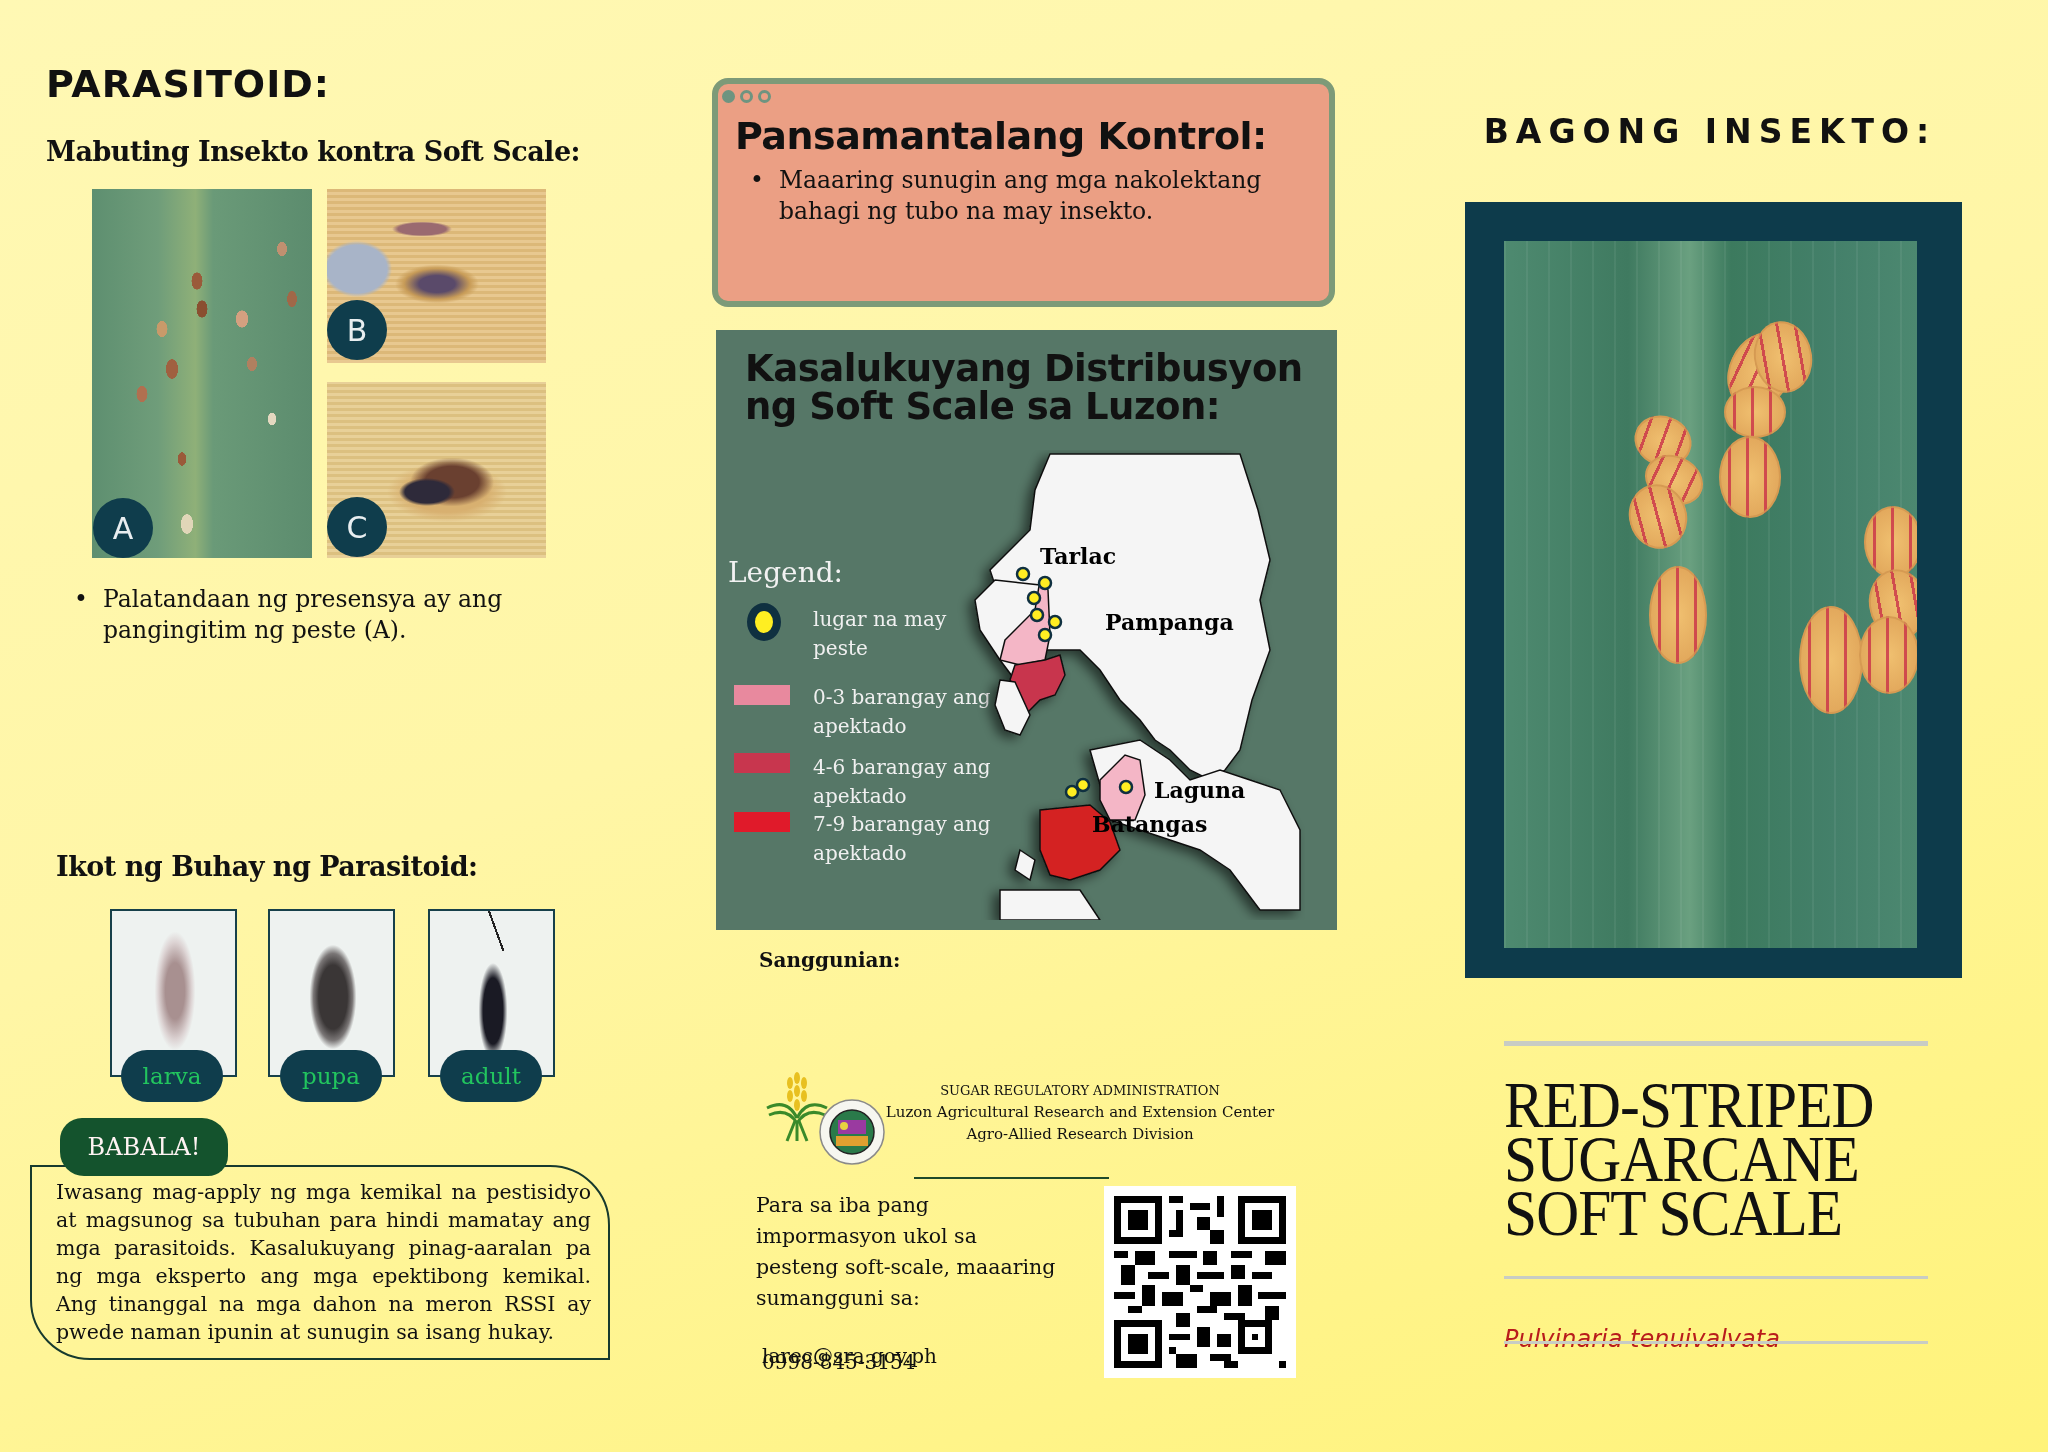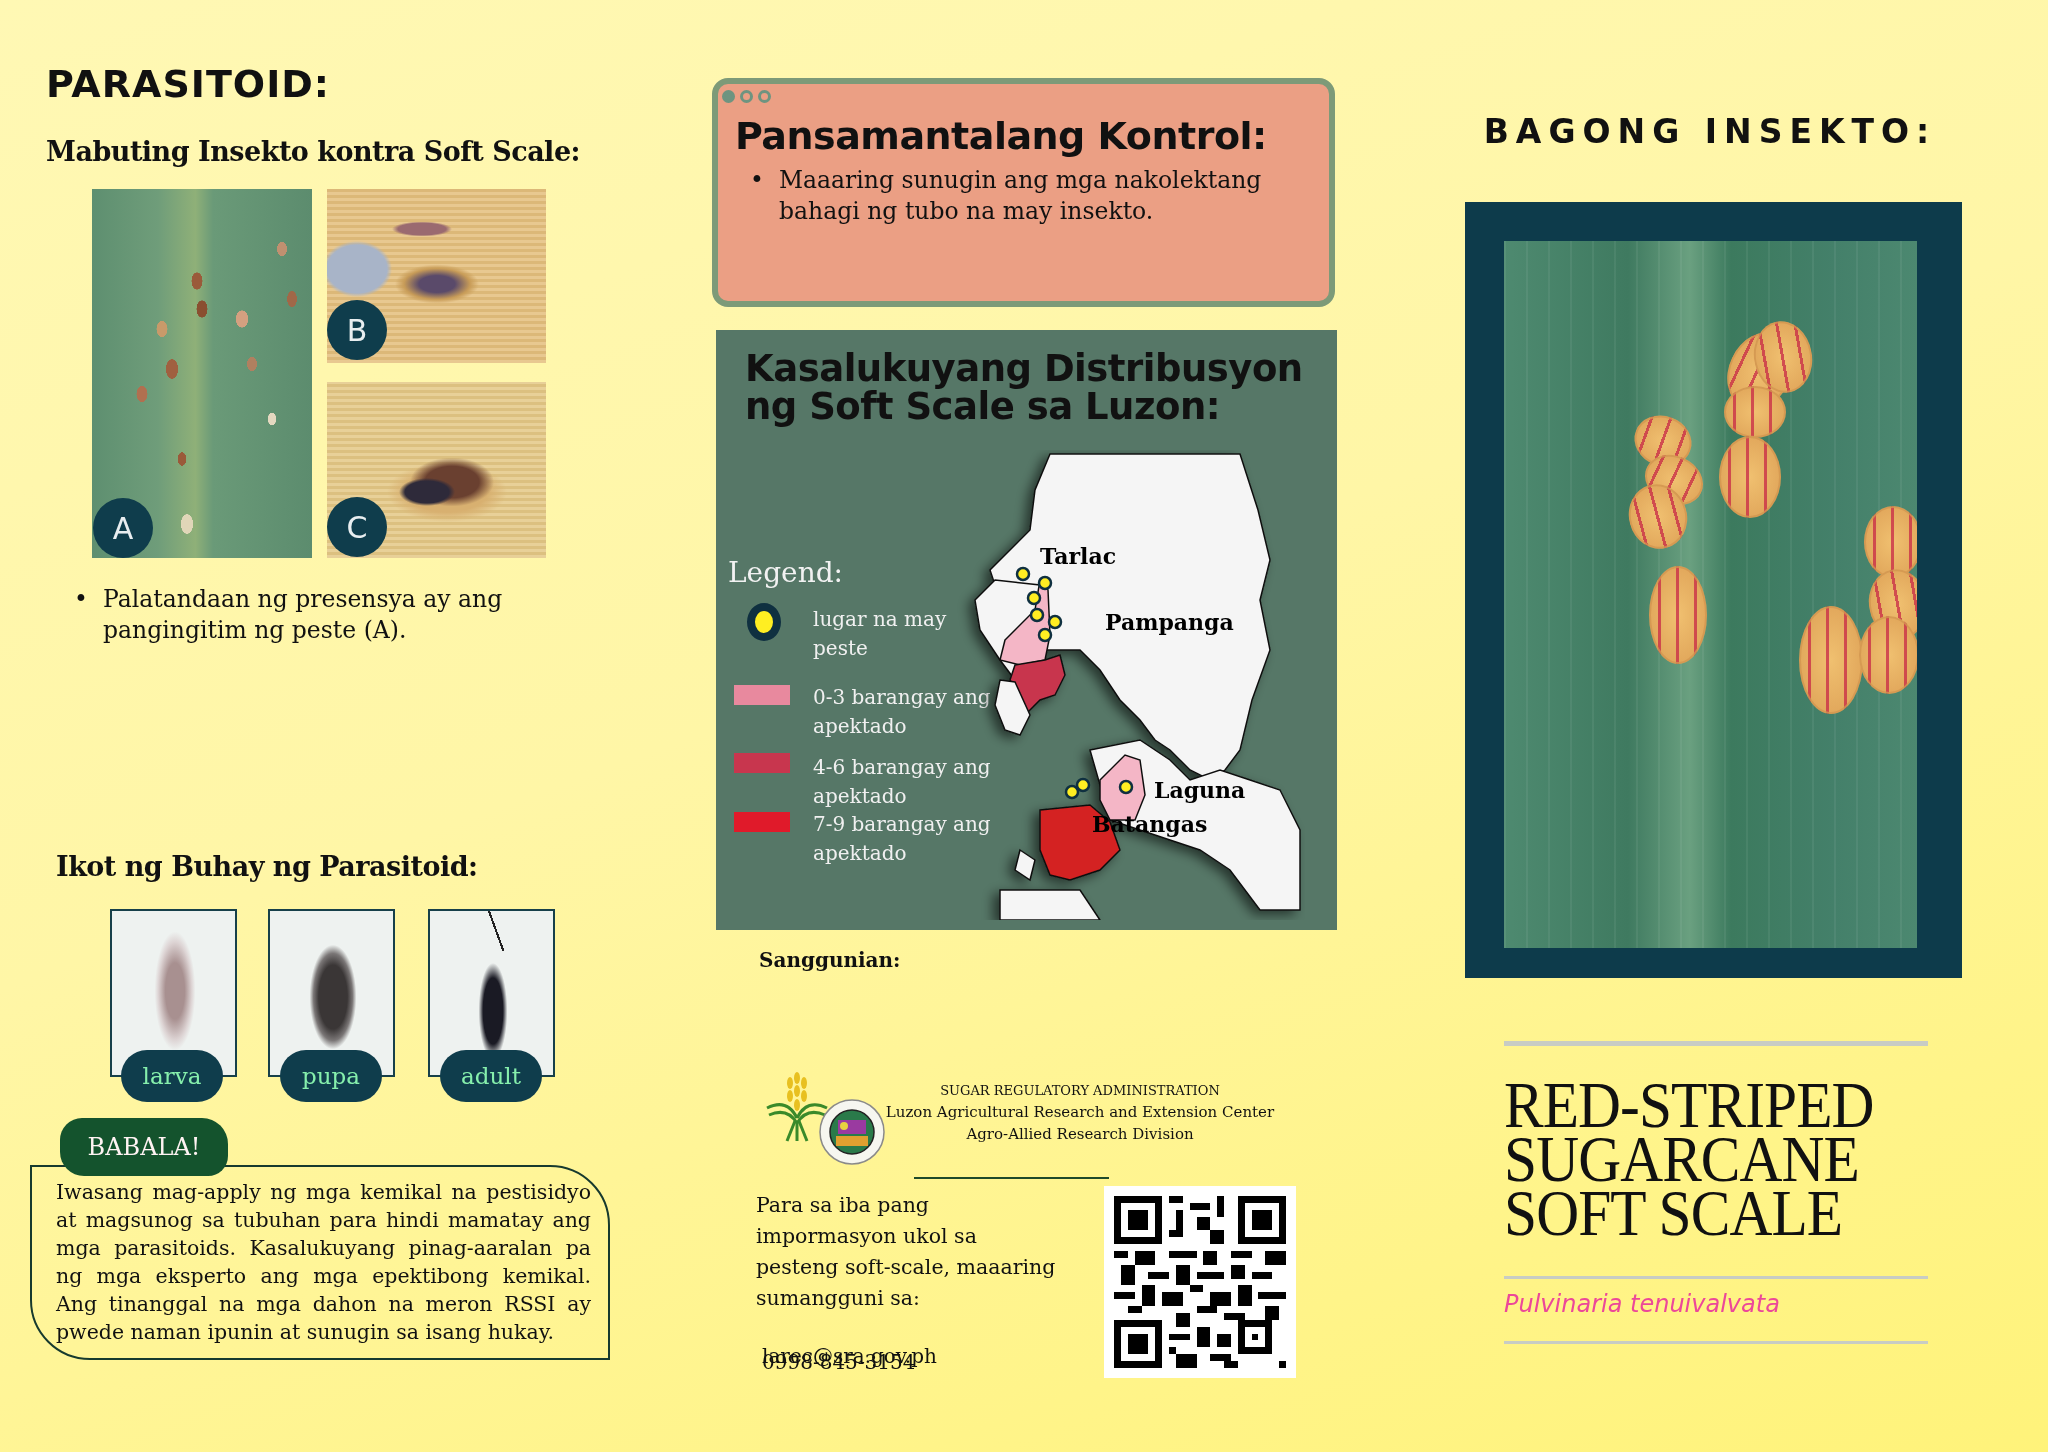--- a/index.html
+++ b/index.html
@@ -87,21 +87,21 @@
   .life-larva { left: 110px;
     background: radial-gradient(ellipse 24px 70px at 63px 80px, #a89090 40%, #ddd4d4 70%, #eef2f0 85%); }
   .life-pupa { left: 268px;
     background: radial-gradient(ellipse 26px 58px at 63px 86px, #3a3636 55%, #7a7676 75%, #eef2f0 90%); }
   .life-adult { left: 428px;
     background:
       linear-gradient(70deg, transparent 48%, #222 48% 50%, transparent 50%) 20px -40px / 80px 80px no-repeat,
       radial-gradient(ellipse 18px 60px at 63px 100px, #1a1a24 55%, #eef2f0 80%); }
   .life-label {
     position: absolute; top: 1050px; height: 52px; width: 102px;
-    border-radius: 26px; background: #0f3d4c; color: #86efac;
+    border-radius: 26px; background: #0f3d4c; color: #22c55e;
     font-family: "DejaVu Serif", serif; font-size: 23px;
     display: flex; align-items: center; justify-content: center;
   }
   .lbl-larva { left: 121px; }
   .lbl-pupa { left: 280px; }
   .lbl-adult { left: 440px; }
 
   .warn-box {
     left: 30px; top: 1165px; width: 580px; height: 195px;
     border: 2.5px solid #173a2e;
@@ -204,23 +204,23 @@
   }
   .rule { position: absolute; height: 3px; background: #c8ccc4; }
   .rule.thick { height: 5px; }
   .h-title {
     left: 1504px; top: 1078px; width: 440px;
     font-family: "Liberation Serif", serif; font-size: 66px; line-height: 54px;
     letter-spacing: -1px; transform: scaleX(0.9); transform-origin: left top;
     font-weight: normal;
   }
   .h-sci {
-    left: 1504px; top: 1290px;
+    left: 1504px; top: 1325px;
     font-family: "DejaVu Sans", sans-serif; font-style: italic; font-size: 24px;
-    font-weight: 300; color: #ec4899;
+    font-weight: 300; color: #b91c1c;
   }
 </style>
 </head>
 <body>
 
 <section>
   <h1 class="abs h-parasitoid">PARASITOID:</h1>
   <h2 class="abs h-mabuting">Mabuting Insekto kontra Soft Scale:</h2>
 
   <div class="photo photo-a"></div>

